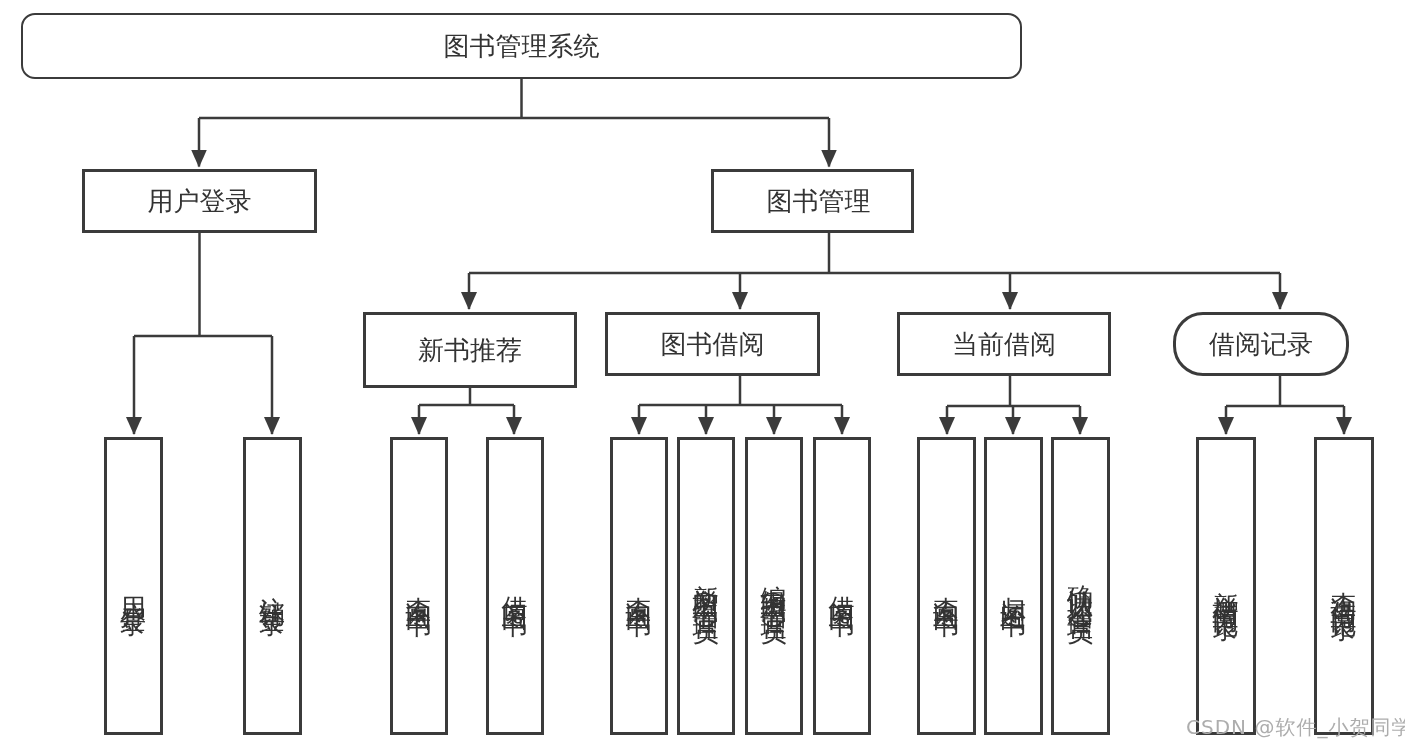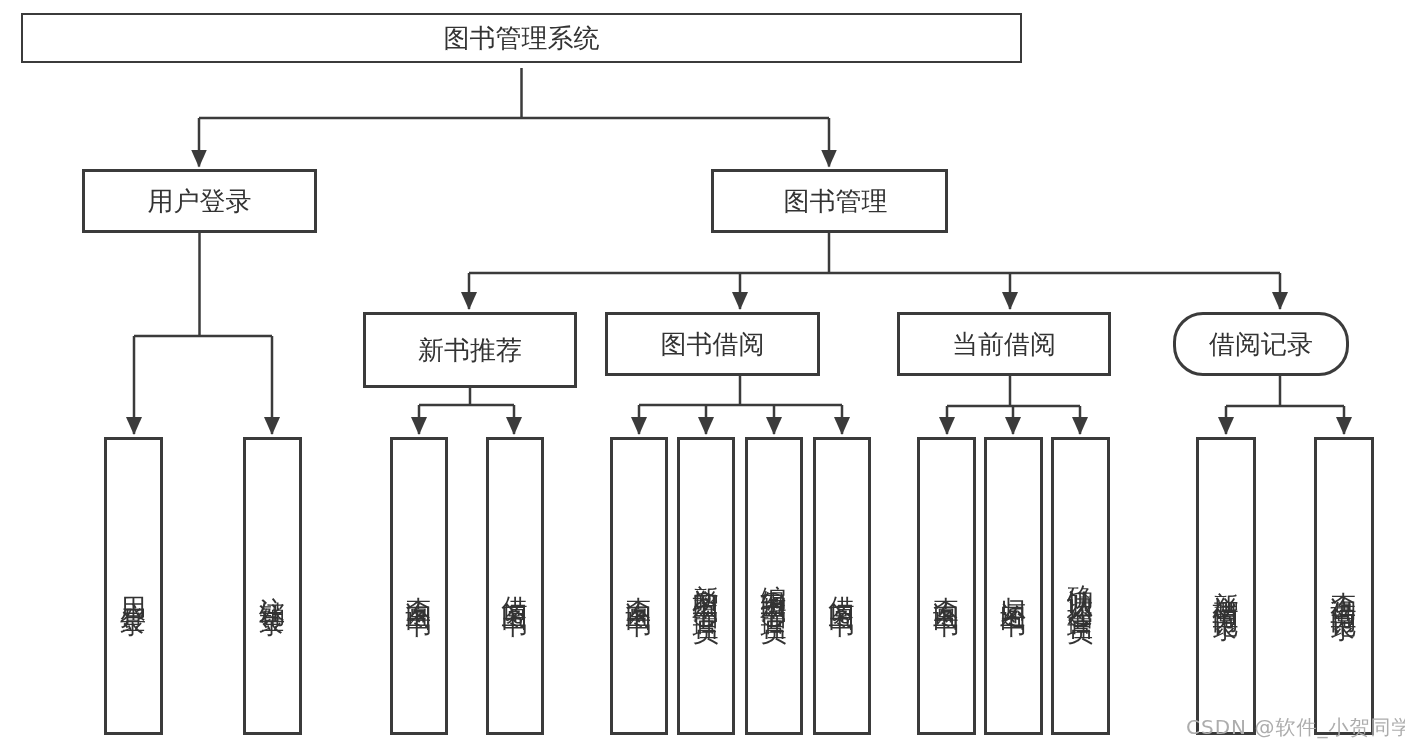--- a/index.html
+++ b/index.html
@@ -87,28 +87,28 @@
       </g>
       <g>
         <path d="M1280 376 V406"></path>
         <path d="M1226 406 H1344"></path>
         <path d="M1226 406 V434" marker-end="url(#arw)"></path>
         <path d="M1344 406 V434" marker-end="url(#arw)"></path>
       </g>
     </g>
   </svg>
 
-  <div class="node root" style="left:21px;top:13px;width:1001px;height:50px;">
+  <div class="node root" style="left:21px;top:13px;width:1001px;height:66px;border-radius:14px;">
     <span>图书管理系统</span>
   </div>
 
   <div class="node" style="left:82px;top:169px;width:235px;height:64px;">
     <span>用户登录</span>
   </div>
-  <div class="node" style="left:711px;top:169px;width:237px;height:64px;padding-left:12px;">
+  <div class="node" style="left:711px;top:169px;width:203px;height:64px;padding-left:12px;">
     <span>图书管理</span>
   </div>
 
   <div class="node" style="left:363px;top:312px;width:214px;height:76px;">
     <span>新书推荐</span>
   </div>
   <div class="node" style="left:605px;top:312px;width:215px;height:64px;">
     <span>图书借阅</span>
   </div>
   <div class="node" style="left:897px;top:312px;width:214px;height:64px;">

